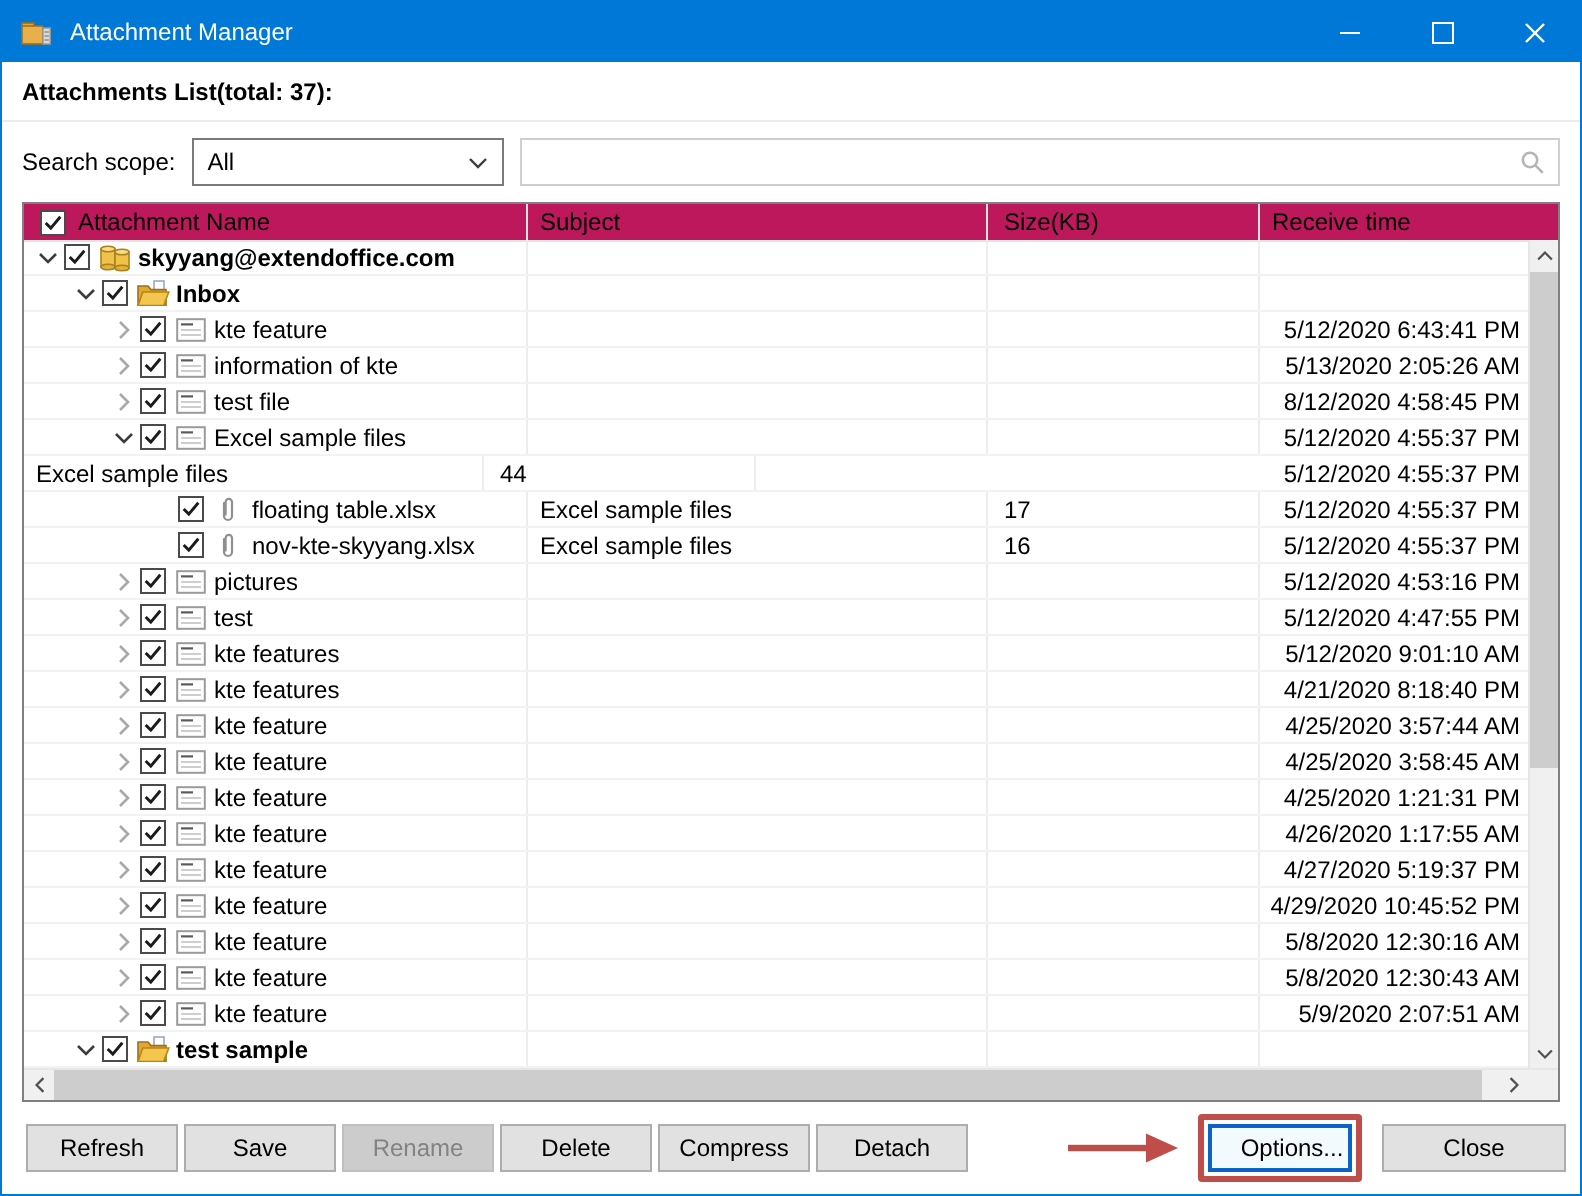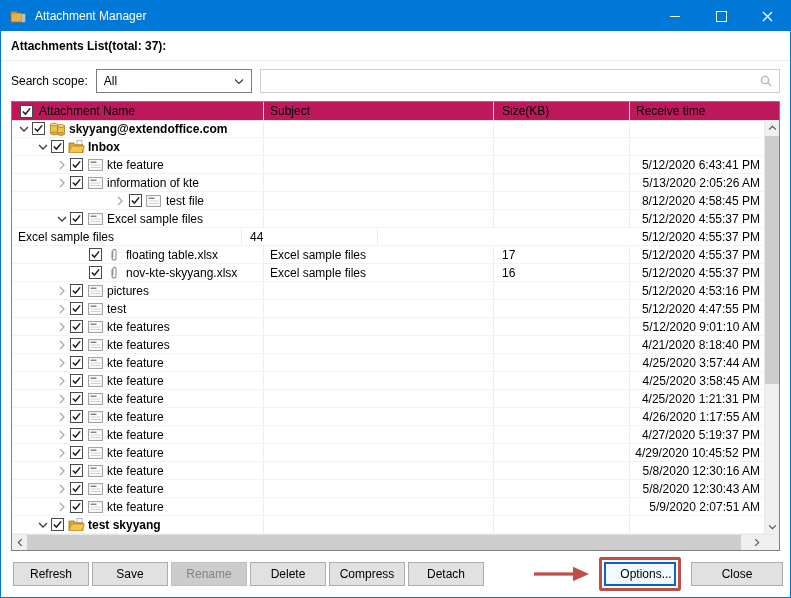--- a/index.html
+++ b/index.html
@@ -238,21 +238,21 @@
                 <line x1="2.5" y1="8.5" x2="12.5" y2="8.5" stroke="#c9c9c9" stroke-width="0.9"></line>
               </svg>
             </span>
             <span class="row-label">information of kte</span>
           </div>
           <div class="cell cell-subject"></div>
           <div class="cell cell-size"></div>
           <div class="cell cell-time">5/13/2020 2:05:26 AM</div>
         </div>
         <div class="row">
-          <div class="cell cell-name" style="padding-left: 43px; justify-content: center;">
+          <div class="cell cell-name" style="padding-left: 43px;">
             <span class="chev">
               <svg width="8" height="10" viewBox="0 0 8 10">
                 <polyline points="2,1 6,5 2,9" fill="none" stroke="#a8a8a8" stroke-width="1.3"></polyline>
               </svg>
             </span>
             <span class="cb">
               <svg width="11" height="11" viewBox="0 0 12 12">
                 <polyline points="2,6 4.8,8.8 10,2.6" fill="none" stroke="#1b1b1b" stroke-width="1.6"></polyline>
               </svg>
             </span>
@@ -689,21 +689,21 @@
                 <polyline points="2,6 4.8,8.8 10,2.6" fill="none" stroke="#1b1b1b" stroke-width="1.6"></polyline>
               </svg>
             </span>
             <span class="tree-icon">
               <svg width="17" height="13" viewBox="0 0 17 13">
                 <rect x="9" y="0.5" width="5" height="5" fill="#fff" stroke="#9aa7c7" stroke-width="0.8"></rect>
                 <path d="M1,3 h5 l1.5,1.8 H15 v8 H1 z" fill="#dfa733" stroke="#9c7020" stroke-width="0.8"></path>
                 <path d="M3.4,6 h13 l-2.6,6.8 H1 z" fill="#f5c64f" stroke="#b8860b" stroke-width="0.8"></path>
               </svg>
             </span>
-            <span class="row-label">test skyyang</span>
+            <span class="row-label">test sample</span>
           </div>
           <div class="cell cell-subject"></div>
           <div class="cell cell-size"></div>
           <div class="cell cell-time"></div>
         </div>
       </div>
 
     <div class="vscroll">
       <div class="varrow">
         <svg width="9" height="6" viewBox="0 0 10 7">

